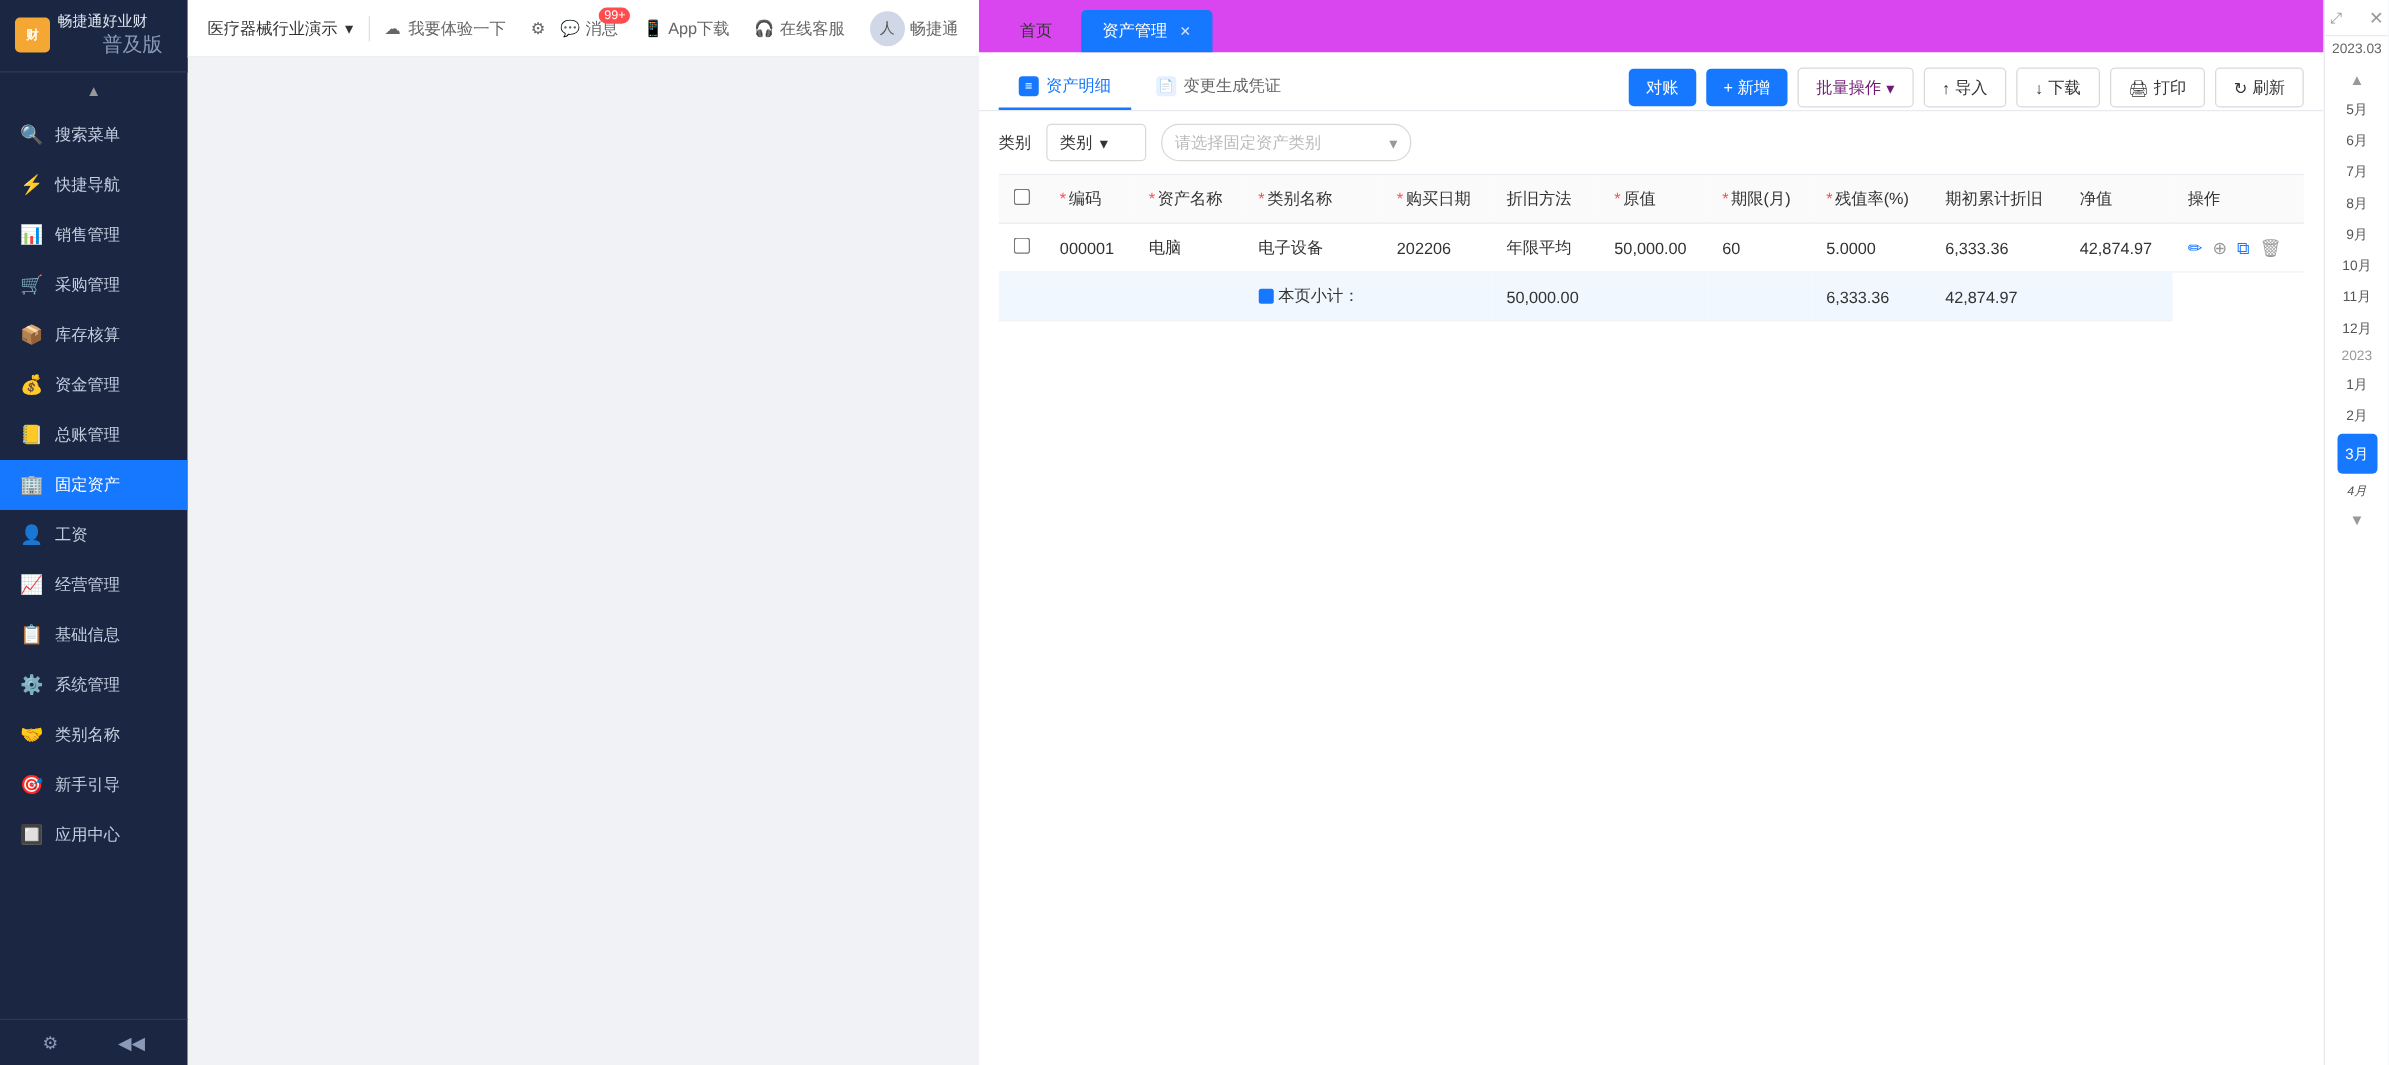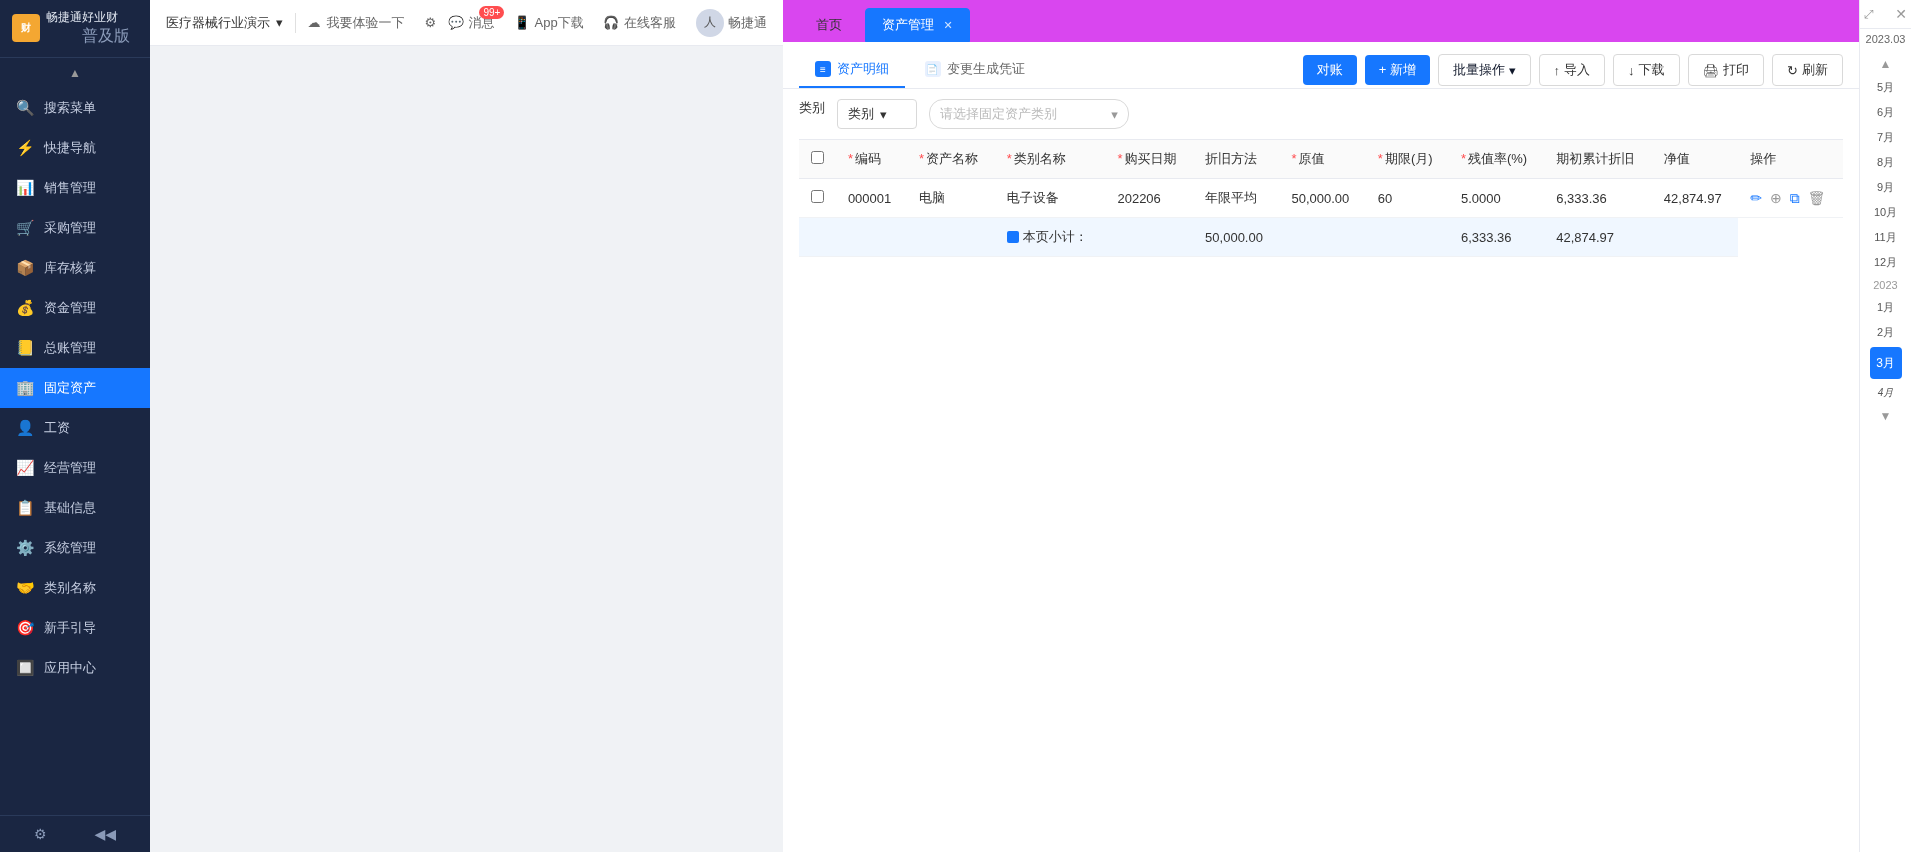--- a/index.html
+++ b/index.html
@@ -221,32 +221,33 @@
       color: #333;
       border: 1px solid #d9d9d9;
       border-radius: 4px;
       padding: 6px 14px;
       font-size: 13px;
       cursor: pointer;
       display: flex; align-items: center; gap: 4px;
     }
     .btn-batch {
       background: white;
-      color: #0f172a;
+      color: #701a75;
       border: 1px solid #d9d9d9;
       border-radius: 4px;
       padding: 6px 14px;
       font-size: 13px;
       cursor: pointer;
       display: flex; align-items: center; gap: 4px;
     }
 
     
     .filter-bar {
       display: flex;
+      align-items: center;
       padding: 10px 16px;
       gap: 12px;
       flex-shrink: 0;
     }
     .filter-label { font-size: 13px; color: #333; }
     .filter-select {
       display: flex; align-items: center; gap: 6px;
       border: 1px solid #d9d9d9;
       border-radius: 4px;
       padding: 5px 10px;

